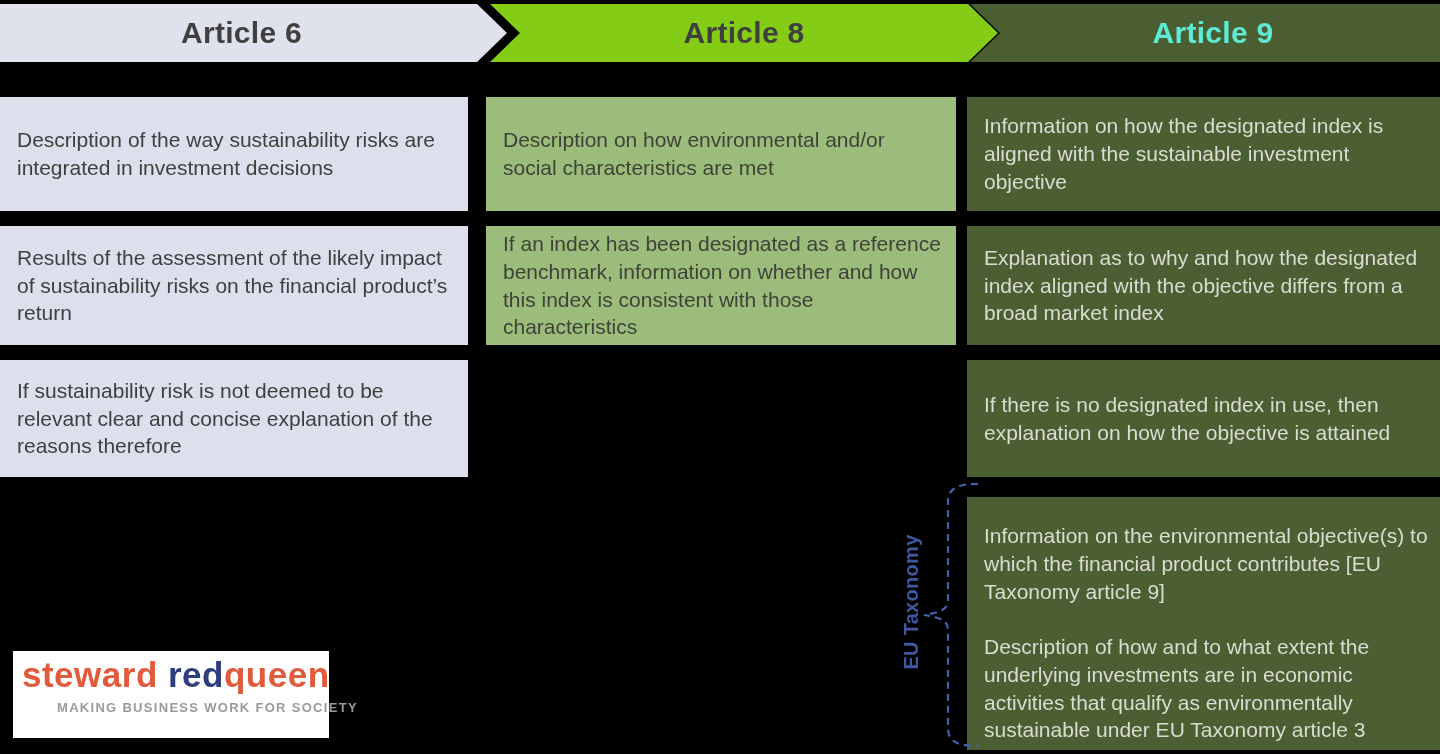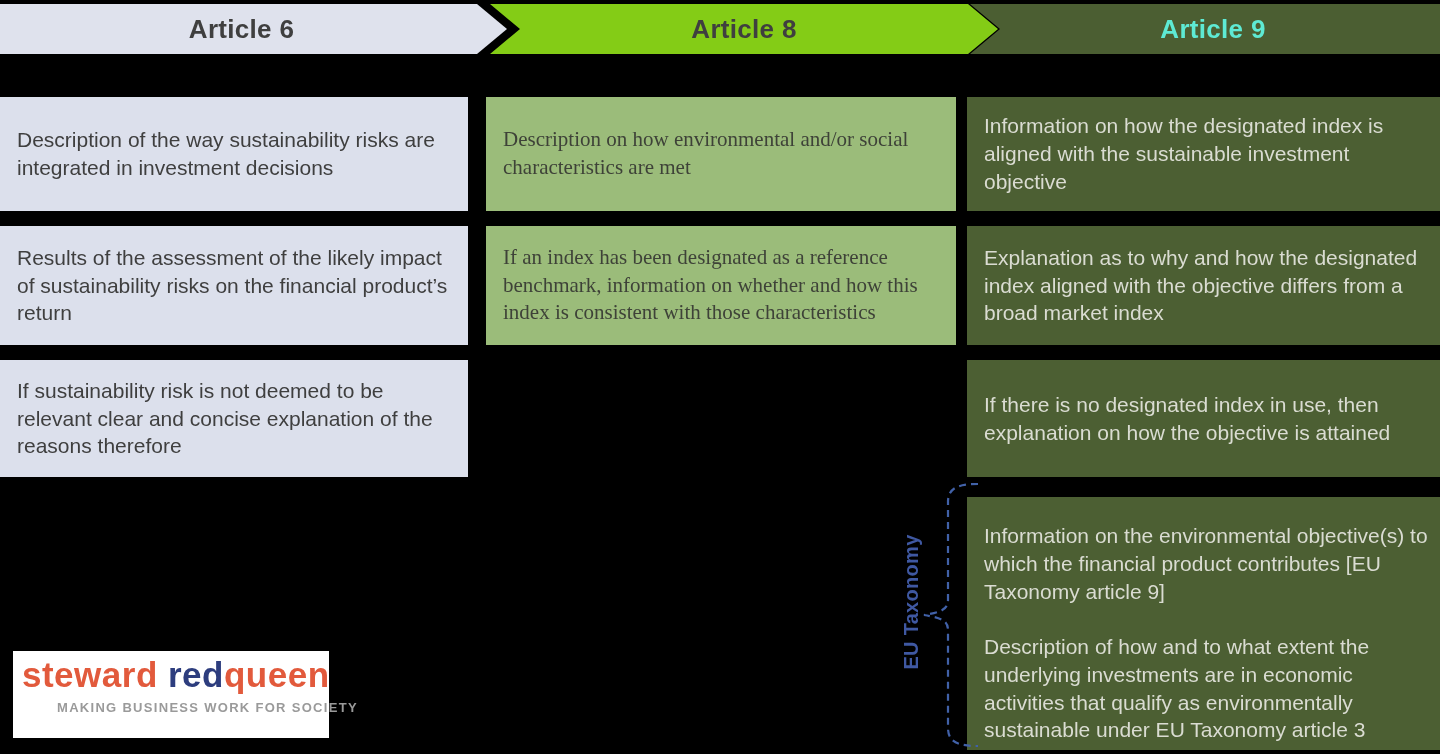--- a/index.html
+++ b/index.html
@@ -7,23 +7,23 @@
     background:#000;
     width:1440px;height:754px;
     position:relative;
     font-family:"Liberation Sans","DejaVu Sans",sans-serif;
     overflow:hidden;
   }
   .stage{position:absolute;inset:0;width:1440px;height:754px;background:#000;}
 
   
   .chev{
-    position:absolute;top:4px;height:50px;
+    position:absolute;top:4px;height:58px;
     display:flex;align-items:center;justify-content:center;
-    font-size:26px;font-weight:600;letter-spacing:.3px;
+    font-size:30px;font-weight:600;letter-spacing:.3px;
   }
   .chev span{transform:translateX(-12px);}
   .chev6{
     left:0;width:507px;background:#dfe2ed;color:#3f3f3f;
     clip-path:polygon(0 0,calc(100% - 30px) 0,100% 50%,calc(100% - 30px) 100%,0 100%);
   }
   .chev8{
     left:490px;width:508px;background:#84cc16;color:#3f3f3f;
     clip-path:polygon(0 0,calc(100% - 30px) 0,100% 50%,calc(100% - 30px) 100%,0 100%,30px 50%);
   }
@@ -35,21 +35,21 @@
   .chev9 span{transform:translateX(8px);}
 
   
   .box{
     position:absolute;
     display:flex;align-items:center;
     padding:0 12px 0 17px;box-sizing:border-box;
     font-size:21px;line-height:1.32;
   }
   .c1{left:0;width:468px;background:#dce0ec;color:#3f3f3f;}
-  .c2{left:486px;width:470px;background:#9bbc7a;color:#3e4238;font-family:Liberation Serif, serif;}
+  .c2{left:486px;width:470px;background:#9bbc7a;color:#3e4238;}
   .c3{left:967px;width:473px;background:#4c5f33;color:#dadcd2;}
   .r1{top:97px;height:114px;}
   .r2{top:226px;height:119px;align-items:center;}
   .r3{top:360px;height:117px;}
   .r4{top:497px;height:134px;}
   .r5{top:627px;height:123px;}
 
   
   .bracket{position:absolute;left:910px;top:476px;width:75px;height:278px;}
   .bracket path{fill:none;stroke:#4161a8;stroke-width:2.2;stroke-dasharray:7 5;}

